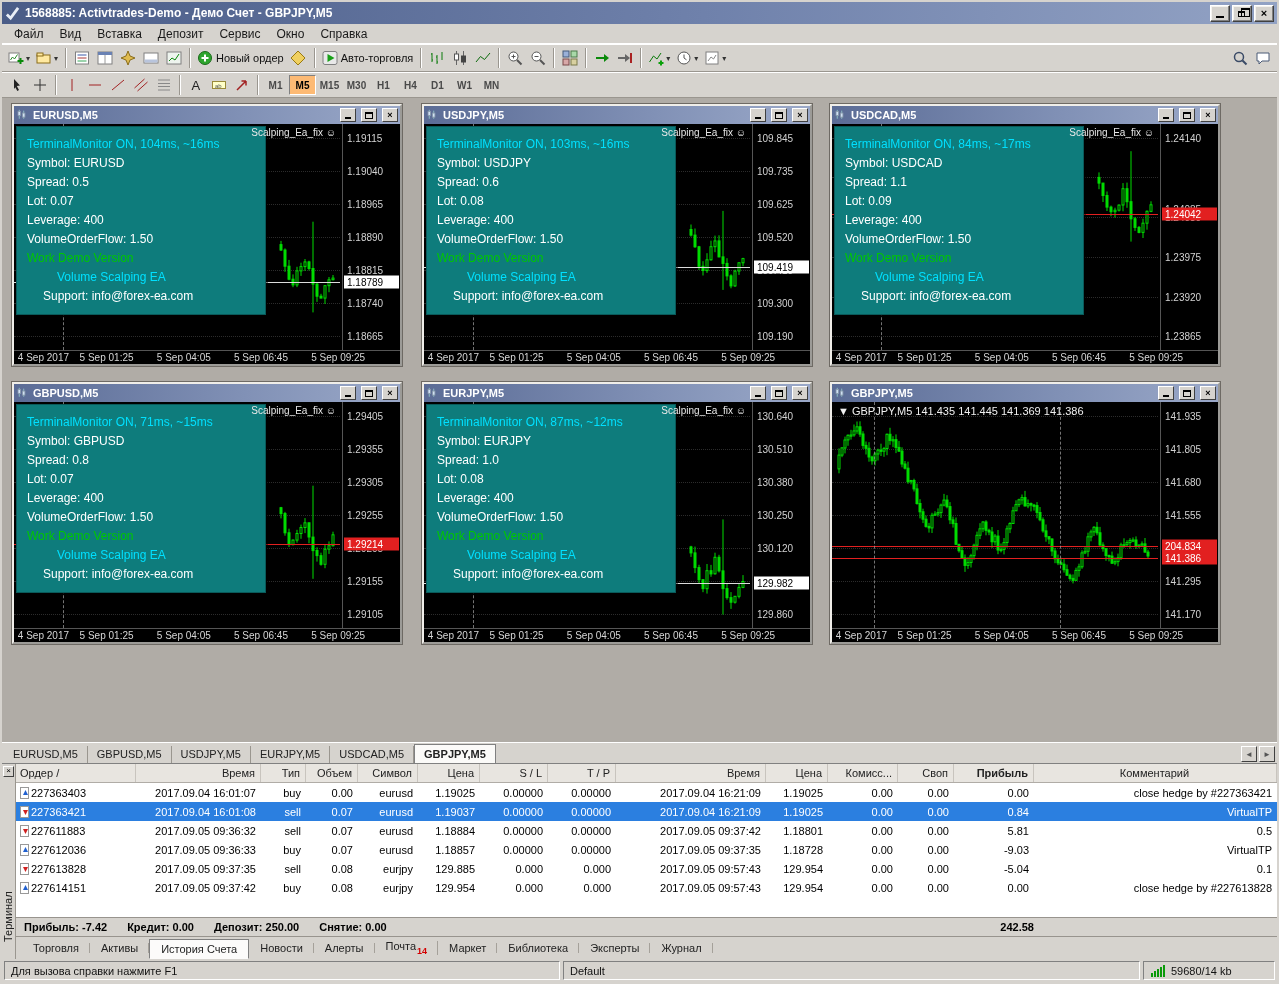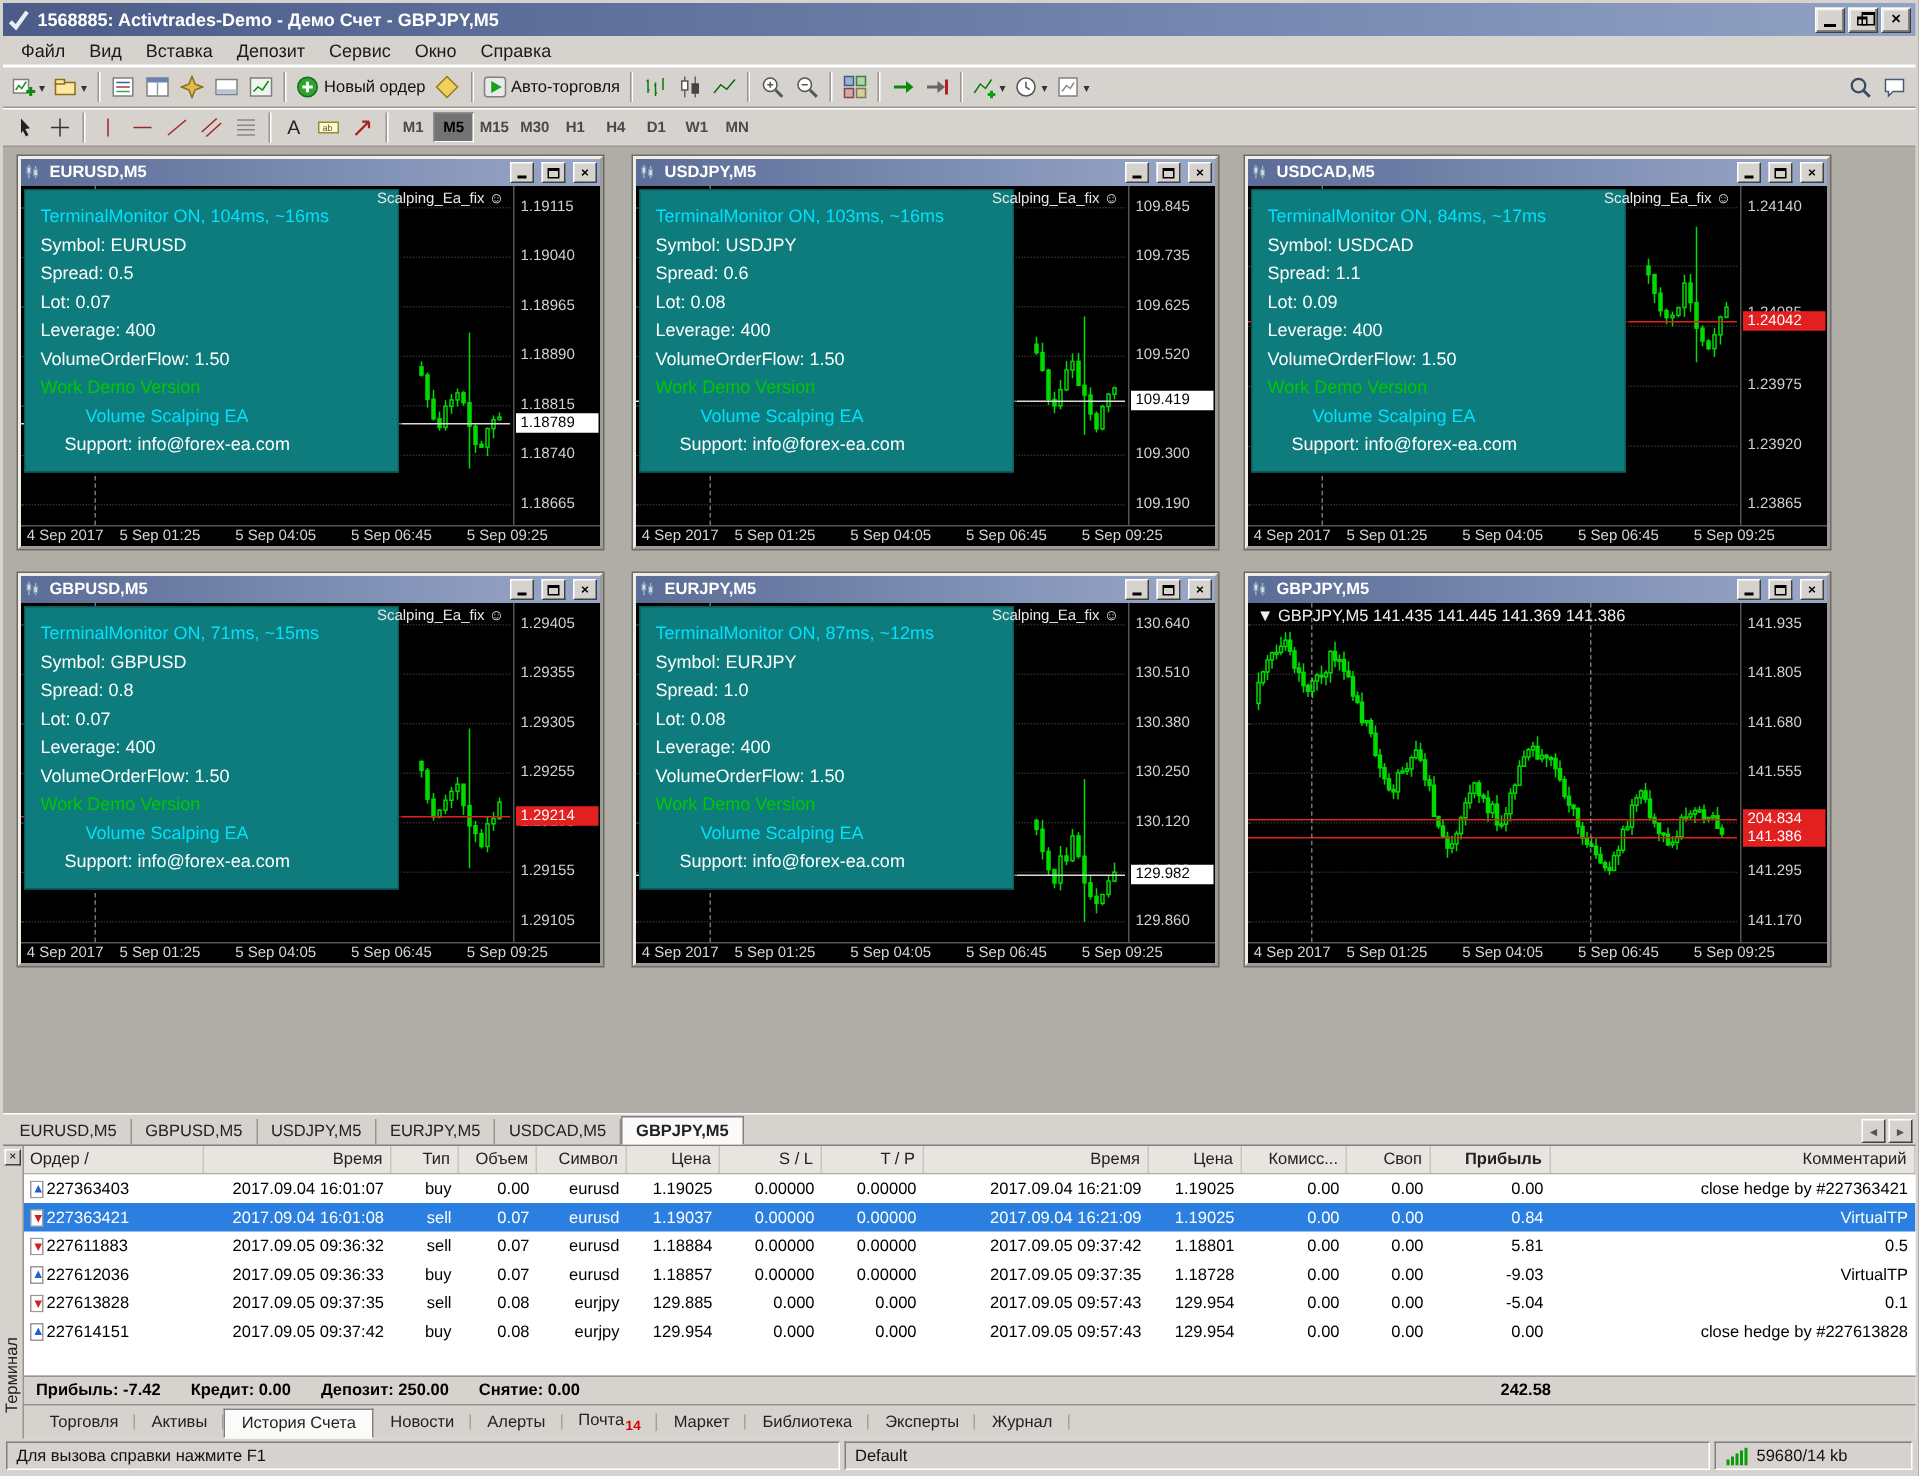--- a/index.html
+++ b/index.html
@@ -23,21 +23,21 @@
 .toolbar{display:flex;align-items:center;background:#d6d3ce;border-top:1px solid #fff;border-bottom:1px solid #9a968f;padding:1px 3px}
 #toolbar1{height:28px;flex:0 0 28px}
 #toolbar2{height:26px;flex:0 0 26px}
 .tb-btn{height:22px;min-width:23px;display:flex;align-items:center;justify-content:center;padding:0 2px;gap:3px;border:1px solid transparent}
 .tb-btn svg{width:16px;height:16px;display:block}
 .tb-btn .dd{font-size:8px;color:#333;margin-left:-1px}
 .tb-btn .lbl{font-size:11px;color:#111;white-space:nowrap}
 .tb-sep{width:1px;height:20px;background:#9a968f;box-shadow:1px 0 0 #fff;margin:0 4px}
 .spacer{flex:1}
 .tf-btn{width:27px;height:20px;display:flex;align-items:center;justify-content:center;font-size:10px;font-weight:bold;color:#4a4a4a;border:1px solid transparent}
-.tf-btn.active{border:1px solid;border-color:#808080 #fff #fff #808080;background:#737373;color:#000}
+.tf-btn.active{border:1px solid;border-color:#808080 #fff #fff #808080;background:#fdba74;color:#000}
 
 #workspace{flex:1;position:relative;background:#b0aca6;overflow:hidden}
 .cwin{position:absolute;width:390px;height:262px;background:#d6d3ce;border:2px outset #f0eee9;box-shadow:0 0 0 1px #6e6a64}
 .ctitle{height:18px;background:linear-gradient(90deg,#5b6c96 0%,#8191b6 60%,#9aa8c8 100%);display:flex;align-items:center;gap:4px;padding:0 2px;color:#fff;font-size:11px;font-weight:bold}
 .ctitle .cticon svg{width:13px;height:13px;display:block}
 .ctitle .ct-text{flex:1;white-space:nowrap;overflow:hidden}
 .cbtn{width:16px;height:14px;background:#d6d3ce;border:1px solid;border-color:#fff #404040 #404040 #fff;display:flex;align-items:center;justify-content:center;color:#000;font-size:9px;font-weight:bold;line-height:1;margin-left:1px}
 .cbtn .g-min{margin-top:6px;width:6px}
 .cbtn .g-max{width:8px;height:7px}
 .carea{position:relative;height:240px;margin:0;background:#000;overflow:hidden}
@@ -1205,21 +1205,21 @@
           <div class="hcell" style="width: 52px;">Объем</div>
           <div class="hcell" style="width: 60px;">Символ</div>
           <div class="hcell" style="width: 62px;">Цена</div>
           <div class="hcell" style="width: 68px;">S / L</div>
           <div class="hcell" style="width: 68px;">T / P</div>
           <div class="hcell" style="width: 150px;">Время</div>
           <div class="hcell" style="width: 62px;">Цена</div>
           <div class="hcell" style="width: 70px;">Комисс...</div>
           <div class="hcell" style="width: 56px;">Своп</div>
           <div class="hcell" style="width: 80px; font-weight: bold;">Прибыль</div>
-          <div class="hcell" style="flex: 1 1 0%;">Комментарий</div>
+          <div class="hcell" style="flex: 1 1 0%; text-align: center;">Комментарий</div>
         </div>
       <div id="tbody">
           <div class="trow">
             <div class="tcell first" style="width: 120px;">
               <span class="oicon">
                 <svg viewBox="0 0 11 12">
                   <rect x="0.5" y="0.5" width="8" height="11" fill="#fff" stroke="#999"></rect>
                   <polygon points="3,8 5.5,3 8,8" fill="#2060d0"></polygon>
                 </svg>
               </span>

